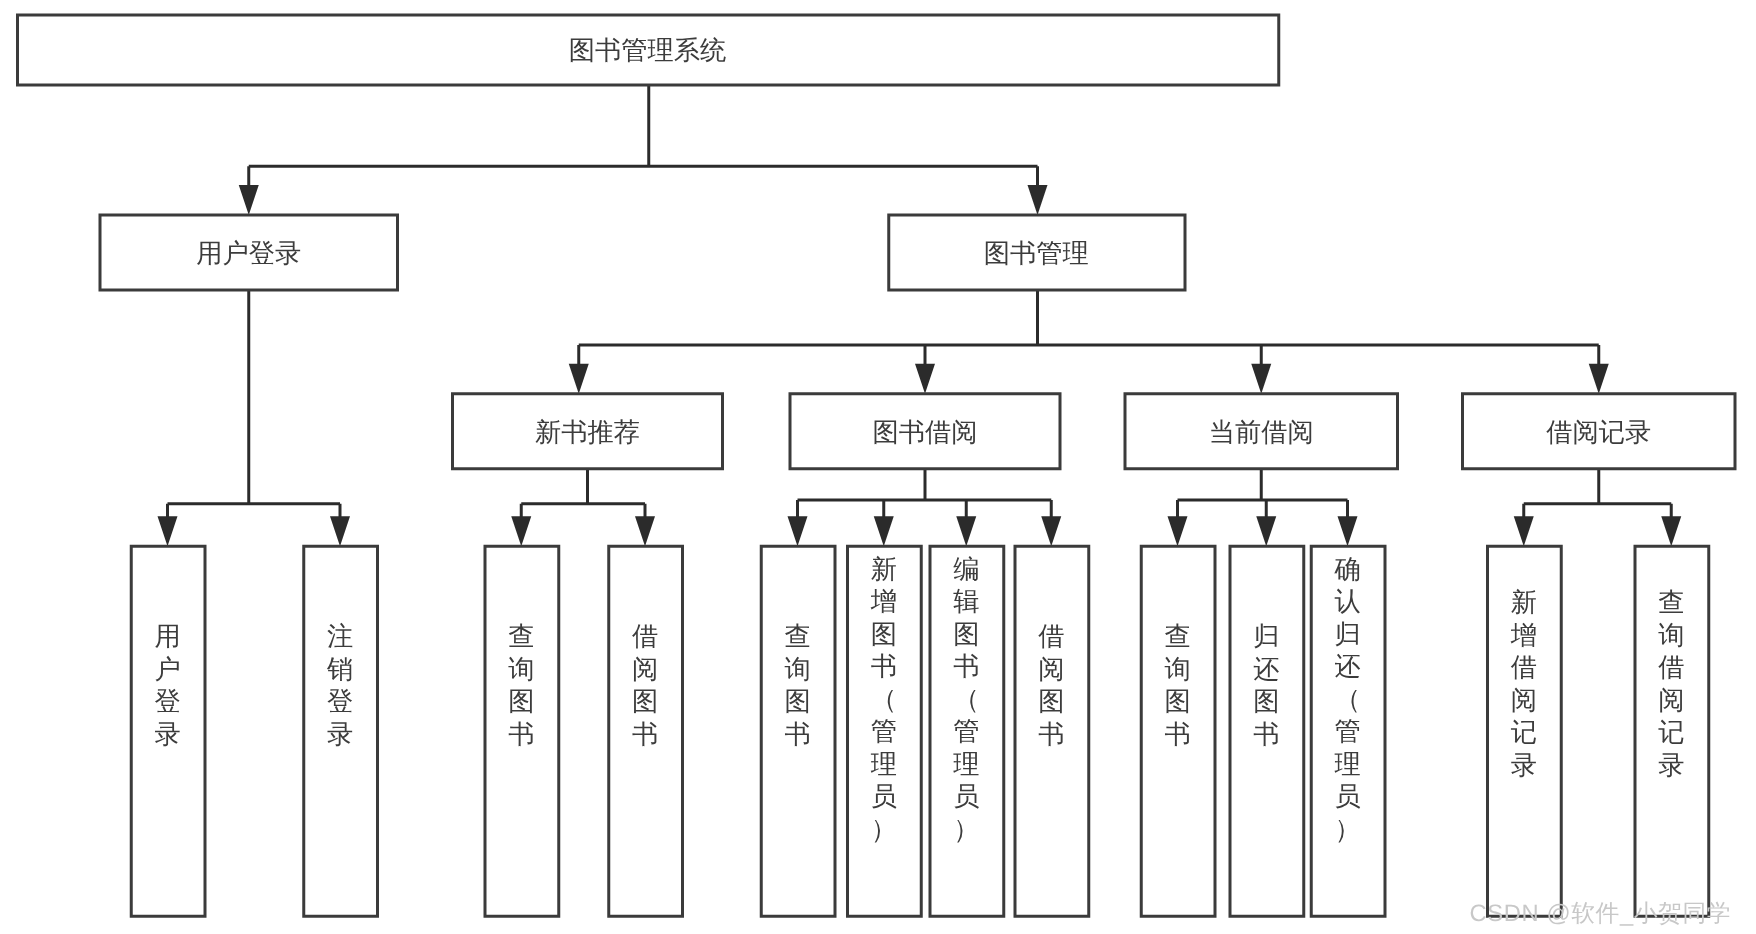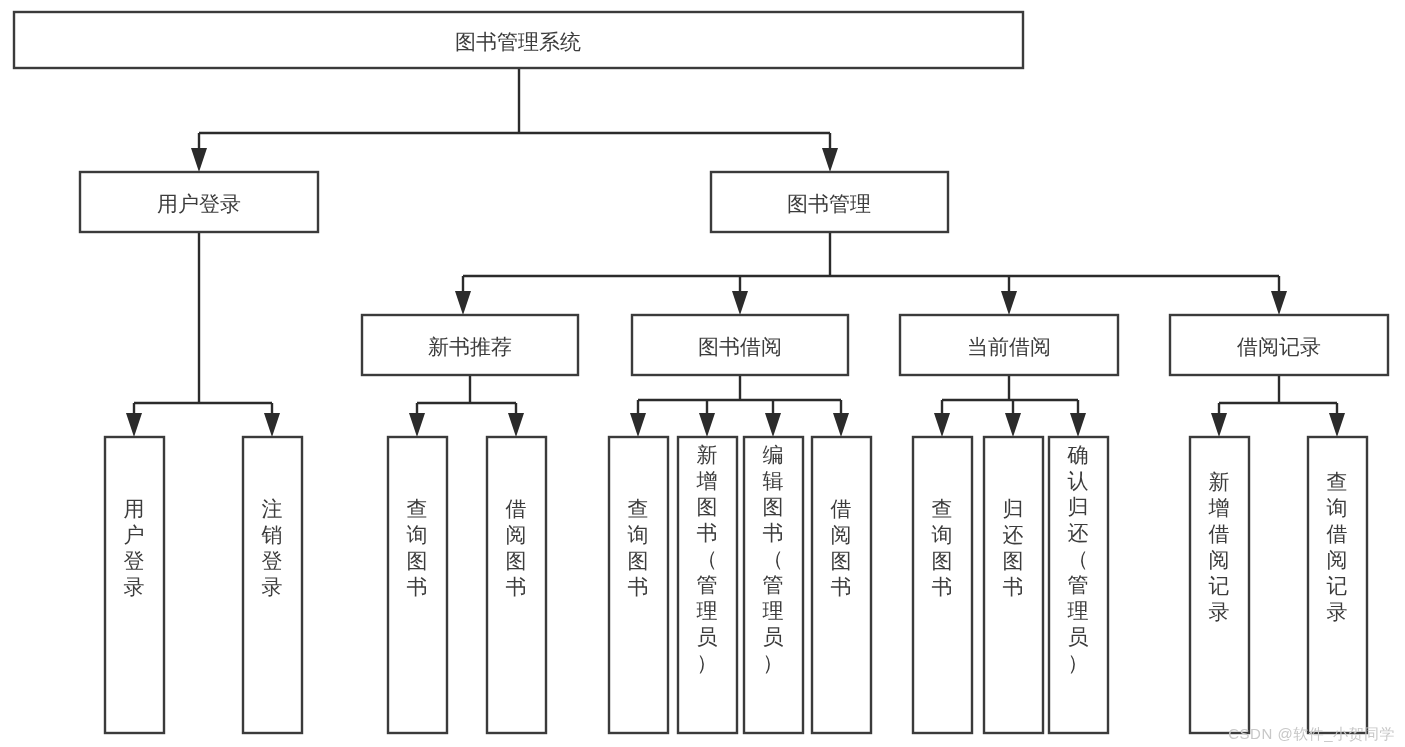--- a/index.html
+++ b/index.html
@@ -50,24 +50,24 @@
     dominant-baseline: central;
   }
   .node-label-v {
     fill: #3c3c3c;
     font-family: "Liberation Sans", "DejaVu Sans", sans-serif;
     font-size: 21px;
     text-anchor: middle;
   }
   .watermark {
     position: absolute;
-    right: 10px;
+    right: 20px;
     bottom: 3px;
     color: #c8c8c8;
-    font-size: 15px;
+    font-size: 19px;
     font-family: "Liberation Sans", "DejaVu Sans", sans-serif;
     letter-spacing: 0.5px;
     white-space: nowrap;
     user-select: none;
   }
 </style>
 </head>
 <body>
 
 <div id="diagram-root">

